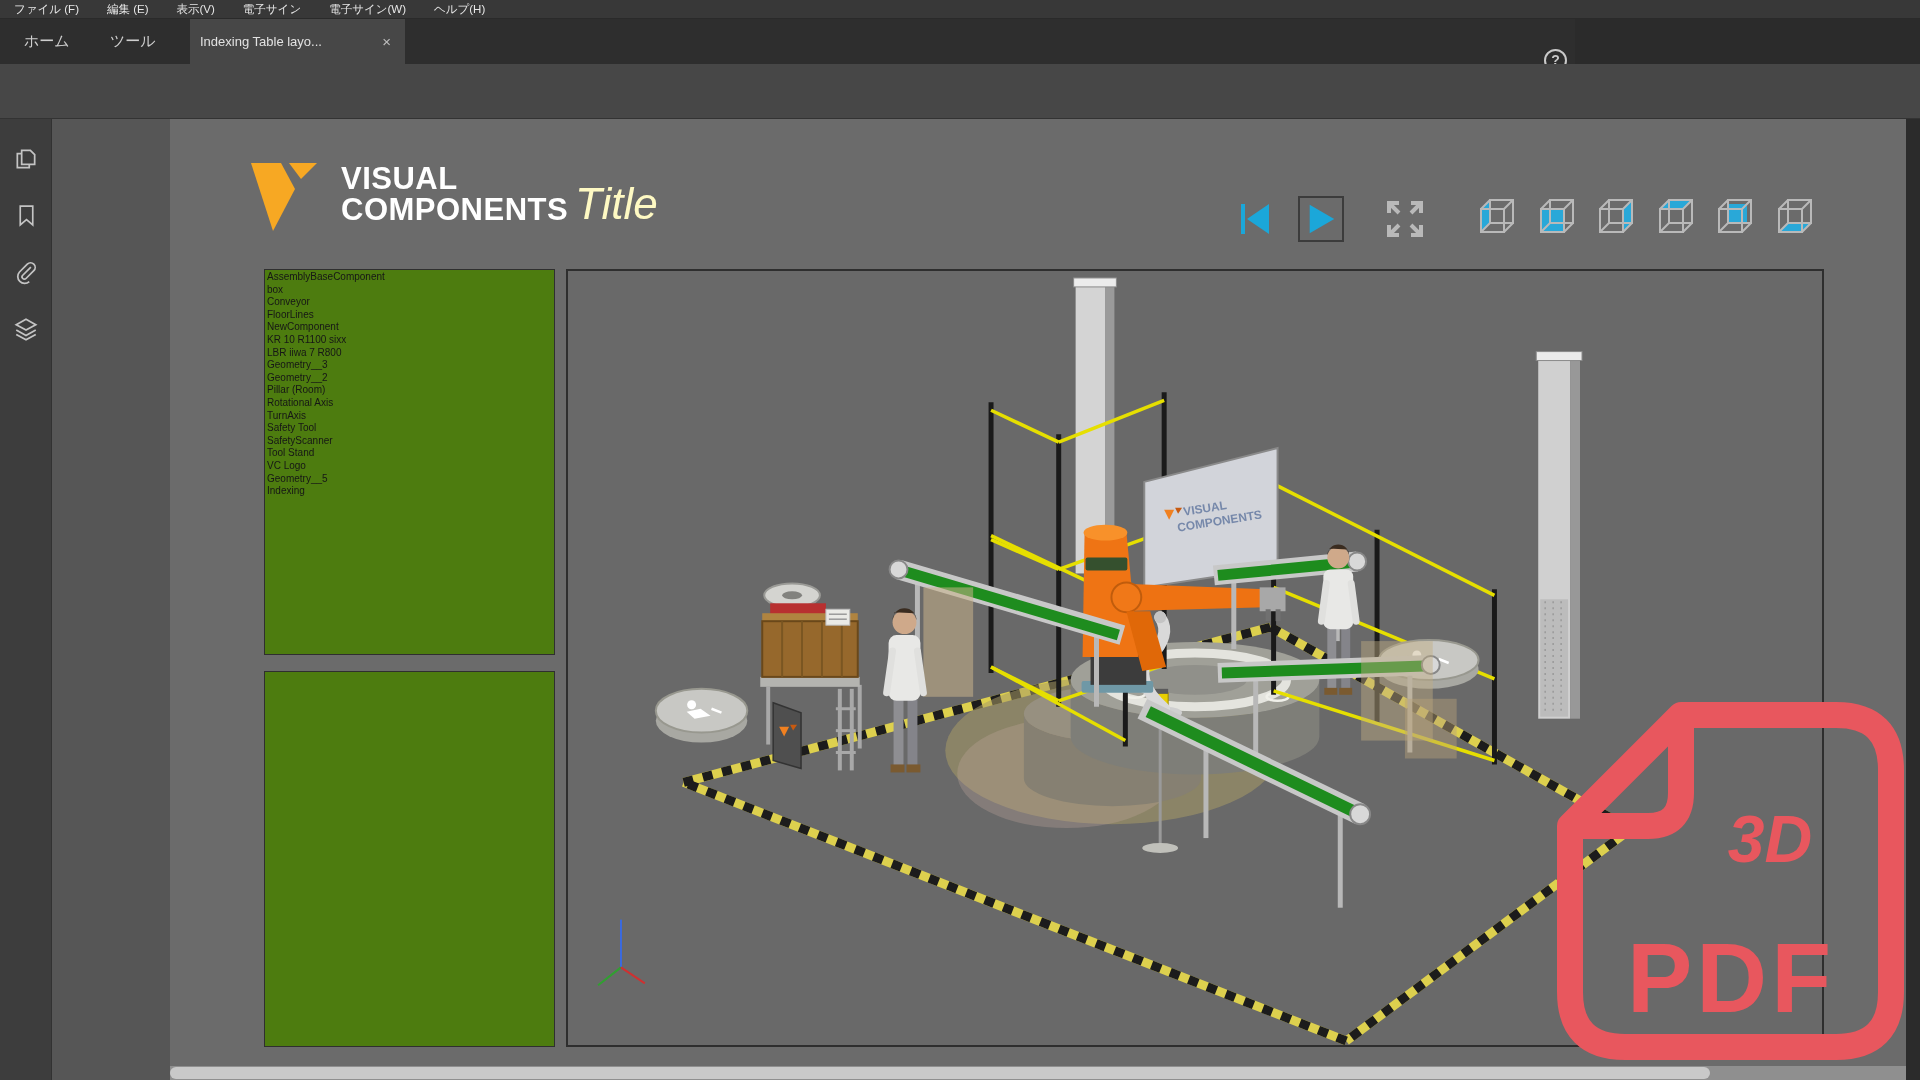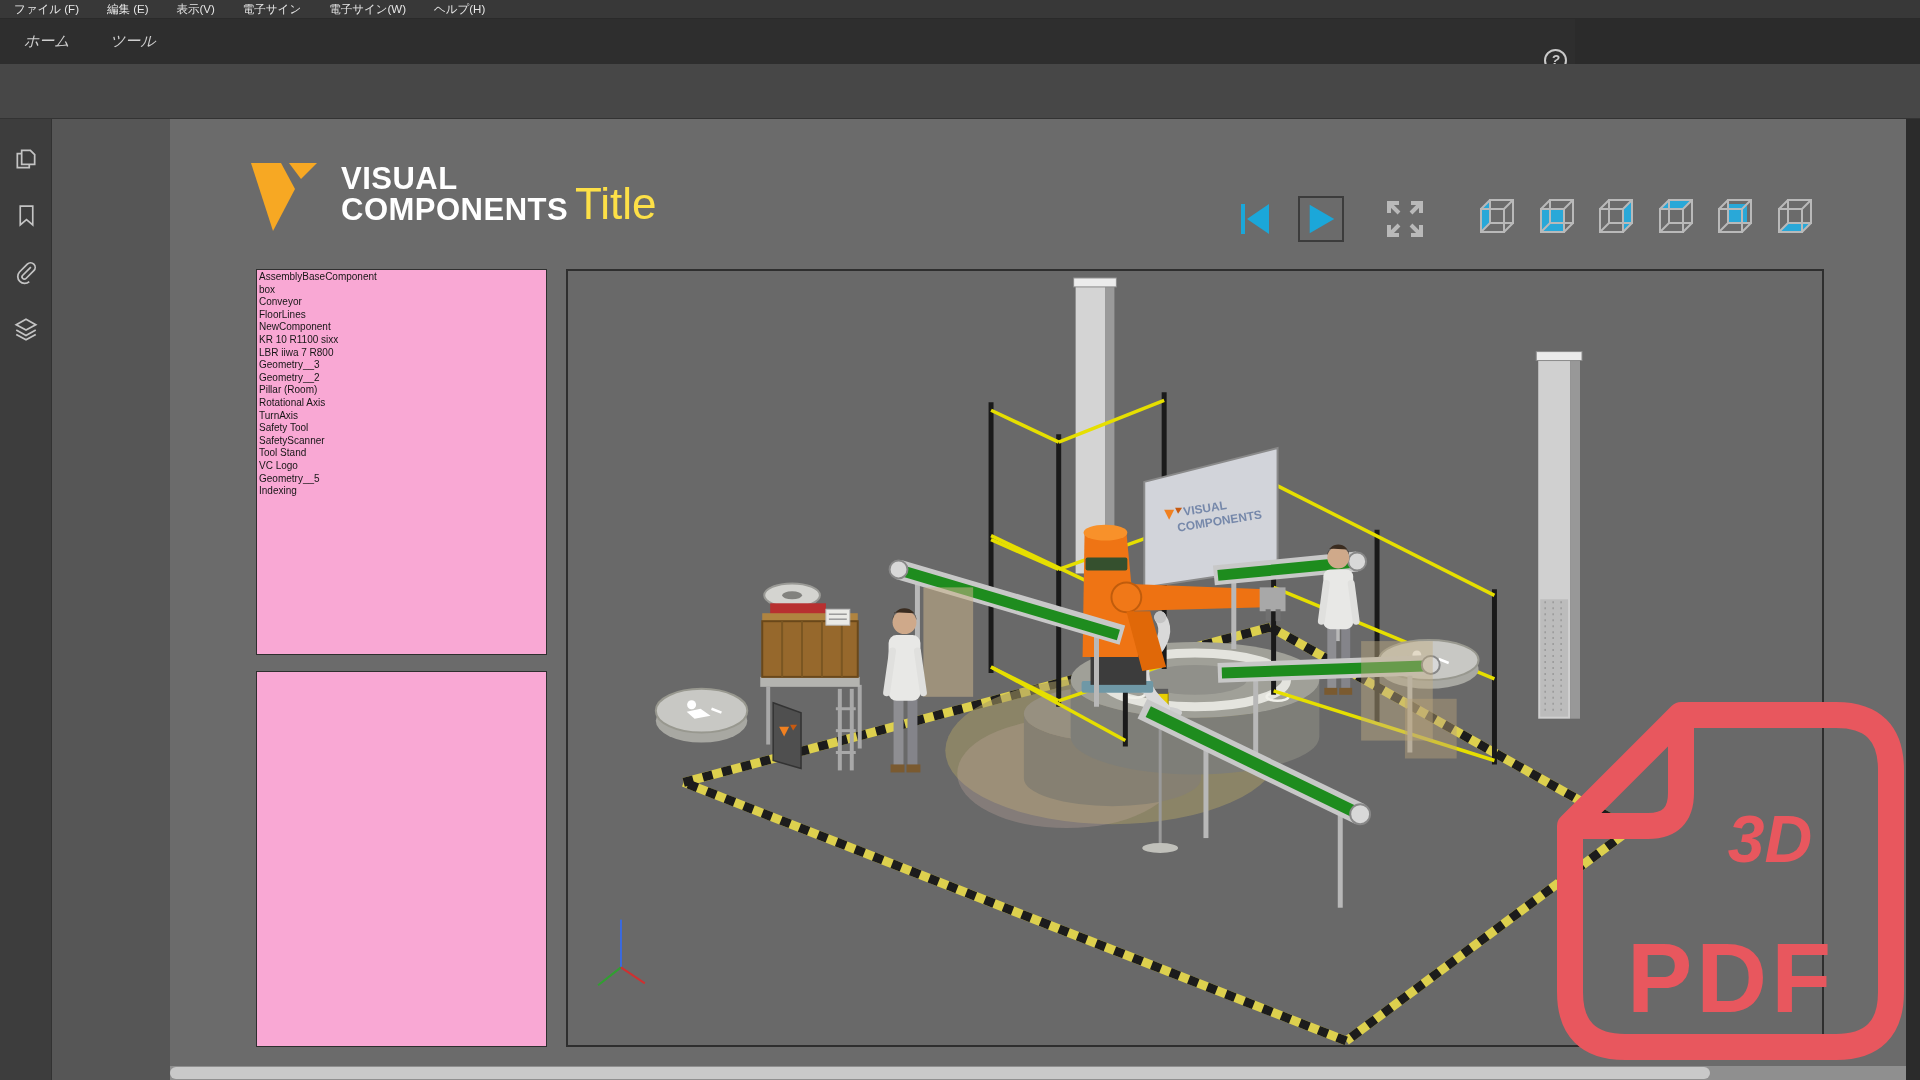--- a/index.html
+++ b/index.html
@@ -6,21 +6,21 @@
   html,body { width: 1920px; height: 1080px; overflow: hidden; background: #2b2b2b;
     font-family: "Liberation Sans", sans-serif; }
   .abs { position: absolute; }
 
   
   #menubar { left:0; top:0; width:1920px; height:19px; background:#383838;
     border-bottom:1px solid #2a2a2a; display:flex; align-items:center; }
   .menu-item { color:#e6e6e6; font-size:11.5px; padding:12px 14px; line-height:19px; cursor:default; }
 
   
-  #tabbar { left:0; top:19px; width:1575px; height:45px; background:#2e2e2e;font-style:italic; }
+  #tabbar { left:0; top:19px; width:1575px; height:45px; background:#2e2e2e; }
   .nav-tab { position:absolute; top:0; height:45px; color:#cfcfcf; font-size:15px;
     display:flex; align-items:center; padding:0 14px; }
   #doc-tab { position:absolute; left:190px; top:0; width:215px; height:45px; background:#474747;
     display:flex; align-items:center; padding:0 10px; }
   #doc-tab .label { color:#e2e2e2; font-size:13px; white-space:nowrap; overflow:hidden; flex:1; }
   #doc-tab .close { color:#bdbdbd; font-size:15px; padding:0 4px; }
   #help-btn { position:absolute; right:8px; top:30px; width:23px; height:23px; border:2px solid #c9c9c9;
     border-radius:50%; color:#c9c9c9; font-size:14px; font-weight:bold; text-align:center; line-height:19px; }
 
   
@@ -47,28 +47,28 @@
   #canvas { left:52px; top:119px; width:1868px; height:961px; background:#565656; overflow:hidden;padding-left:32px; }
   #pdf-page { position:absolute; left:118px; top:0; width:1736px; height:947px; background:#6b6b6b; }
   #h-scrollbar { position:absolute; left:118px; top:947px; width:1736px; height:14px; background:#8f8f8f; }
   #h-scroll-thumb { position:absolute; left:0; top:1px; width:1540px; height:12px; background:#c9c9c9; border-radius:6px; }
   #v-scrollbar { position:absolute; left:1854px; top:0; width:14px; height:961px; background:#2b2b2b; }
 
   
   #vc-logo { position:absolute; left:81px; top:44px; display:flex; align-items:flex-start; }
   #vc-logo .wordmark { margin-left:12px; color:#ffffff; font-weight:bold; font-size:31px; line-height:31px;
     letter-spacing:0.5px; }
-  #page-title { position:absolute; left:405px; top:60px; color:#fde047; font-size:44px; font-weight:400; }
+  #page-title { position:absolute; left:405px; top:60px; color:#fef9c3; font-size:44px; font-weight:400;font-style:italic; }
 
   .play-btn { position:absolute; top:77px; width:46px; height:46px; display:flex; align-items:center; justify-content:center; }
   #play-box { border:2px solid #3c3c3c; }
   .cube-btn { position:absolute; top:76px; width:40px; height:40px; }
 
   
-  .list-box { position:absolute; left:86px; width:291px; background:#f9a8d4; border:1px solid #2f2f2f; overflow:hidden; }
+  .list-box { position:absolute; left:94px; width:291px; background:#4d7c0f; border:1px solid #2f2f2f; overflow:hidden; }
   #component-list { top:150px; height:386px; padding:1px 2px; }
   #empty-list { top:552px; height:376px; }
   .list-item { font-size:10px; line-height:12.6px; color:#161616; white-space:nowrap; }
 
   
   #viewport { position:absolute; left:396px; top:150px; width:1258px; height:778px; background:#696969;
     border:2px solid #2e2e2e; overflow:hidden; }
 
   
   #pdf3d-badge { position:absolute; left:1385px; top:581px; width:351px; height:362px; z-index:6; }
@@ -81,20 +81,24 @@
   <span class="menu-item">編集 (E)</span>
   <span class="menu-item">表示(V)</span>
   <span class="menu-item">電子サイン</span>
   <span class="menu-item">電子サイン(W)</span>
   <span class="menu-item">ヘルプ(H)</span>
 </div>
 
 <div class="abs" id="tabbar">
   <div class="nav-tab" style="left:10px">ホーム</div>
   <div class="nav-tab" style="left:96px">ツール</div>
+  <div id="doc-tab">
+    <span class="label">Indexing Table layo...</span>
+    <span class="close">×</span>
+  </div>
   <div id="help-btn">?</div>
 </div>
 
 <div class="abs" id="toolbar">
   <div class="tb-btn" style="left:9px">
     <svg width="24" height="24" viewBox="0 0 24 24" fill="none" stroke="#cdcdcd" stroke-width="1.6">
         <path d="M4 4h13l3 3v13H4z"></path>
         <path d="M8 4v5h8V4"></path>
         <rect x="8" y="13" width="8" height="7"></rect>
       </svg>

